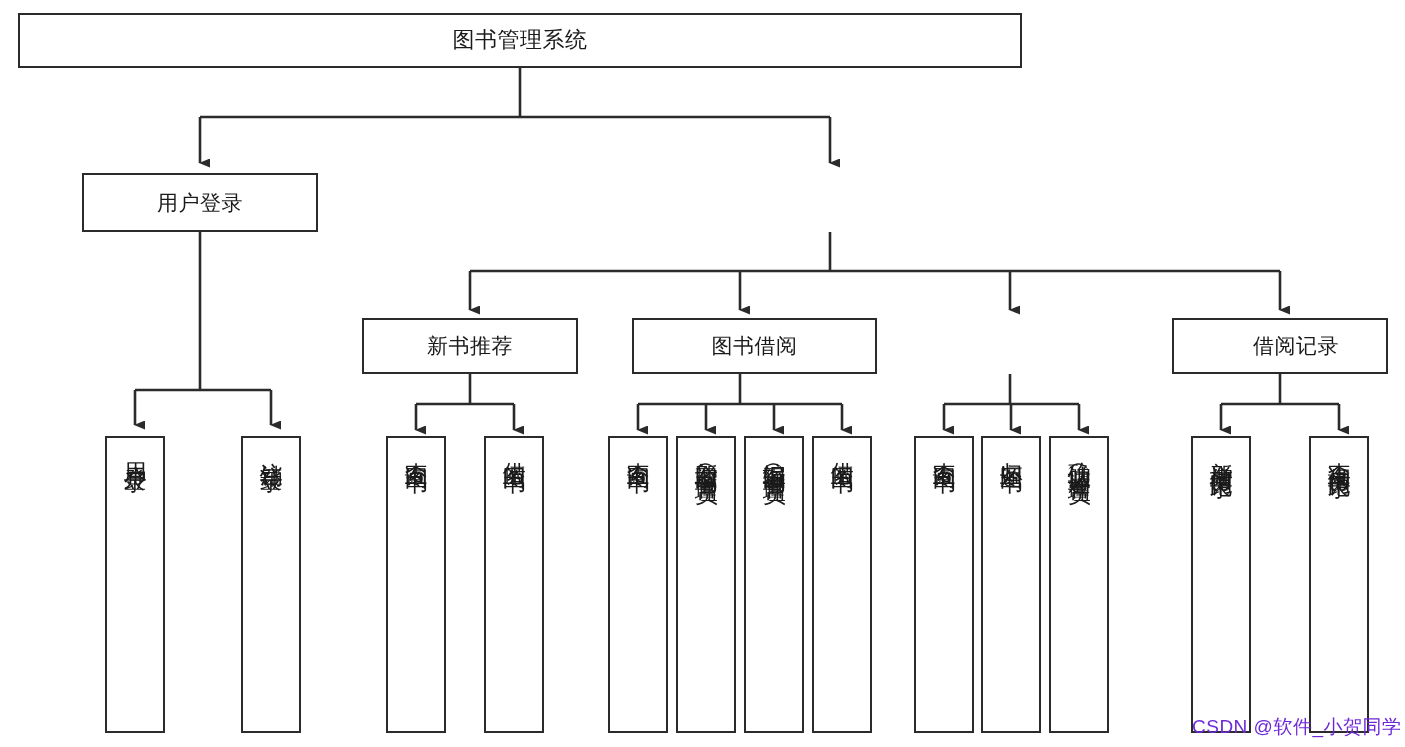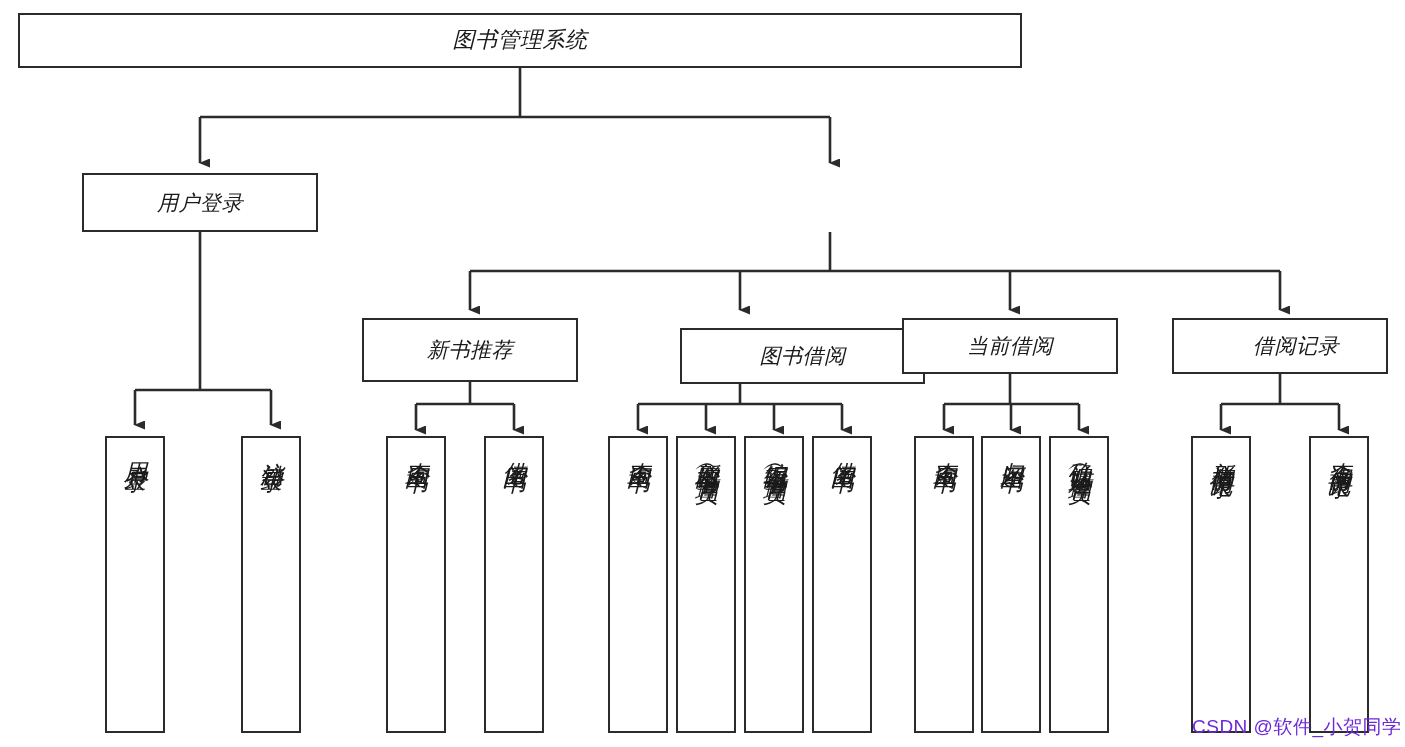--- a/index.html
+++ b/index.html
@@ -28,21 +28,20 @@
   }
   .node {
     position: absolute;
     box-sizing: border-box;
     background: #ffffff;
     border: 2px solid #2b2b2b;
     display: flex;
     align-items: center;
     justify-content: center;
     color: #1a1a1a;
-    font-style: italic;
   }
   .node .label {
     display: block;
     text-align: center;
     line-height: 1.12;
     letter-spacing: 0.5px;
   }
   
   .node.root .label { font-size: 22px; }
   
@@ -128,31 +127,28 @@
 
   <div class="node root" style="left:18px; top:13px; width:1004px; height:55px;">
     <span class="label">图书管理系统</span>
   </div>
 
   <div class="node branch" style="left:82px; top:173px; width:236px; height:59px;">
     <span class="label">用户登录</span>
   </div>
 
 
-  <div class="node branch" style="left:362px; top:318px; width:216px; height:64px;">
+  <div class="node branch" style="left:362px; top:318px; width:216px; height:56px;">
     <span class="label">新书推荐</span>
   </div>
 
-  <div class="node branch" style="left:632px; top:328px; width:245px; height:56px;margin-left:48px;">
+  <div class="node branch" style="left:632px; top:318px; width:245px; height:56px;">
     <span class="label">图书借阅</span>
   </div>
 
-  <div class="node branch" style="left:902px; top:318px; width:216px; height:56px;">
-    <span class="label">当前借阅</span>
-  </div>
 
   <div class="node branch" style="left:1172px; top:318px; width:216px; height:56px;padding-left:32px;">
     <span class="label">借阅记录</span>
   </div>
 
   <div class="node leaf" style="left:105px; top:436px; width:60px; height:297px;">
     <span class="label">用户登录</span>
   </div>
 
   <div class="node leaf" style="left:241px; top:436px; width:60px; height:297px;">

